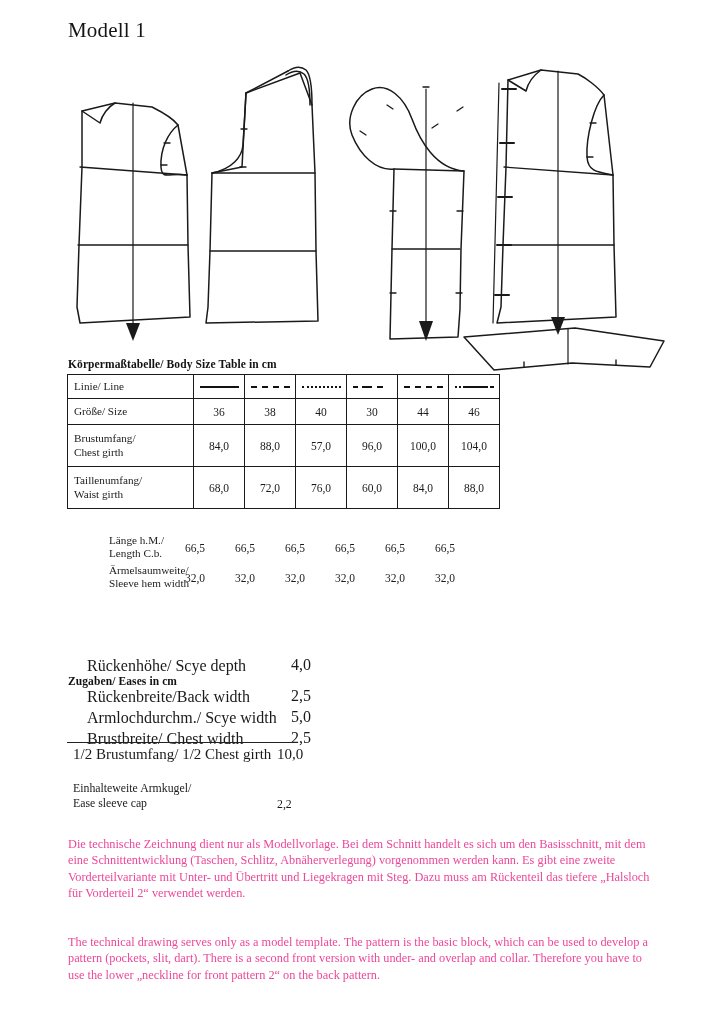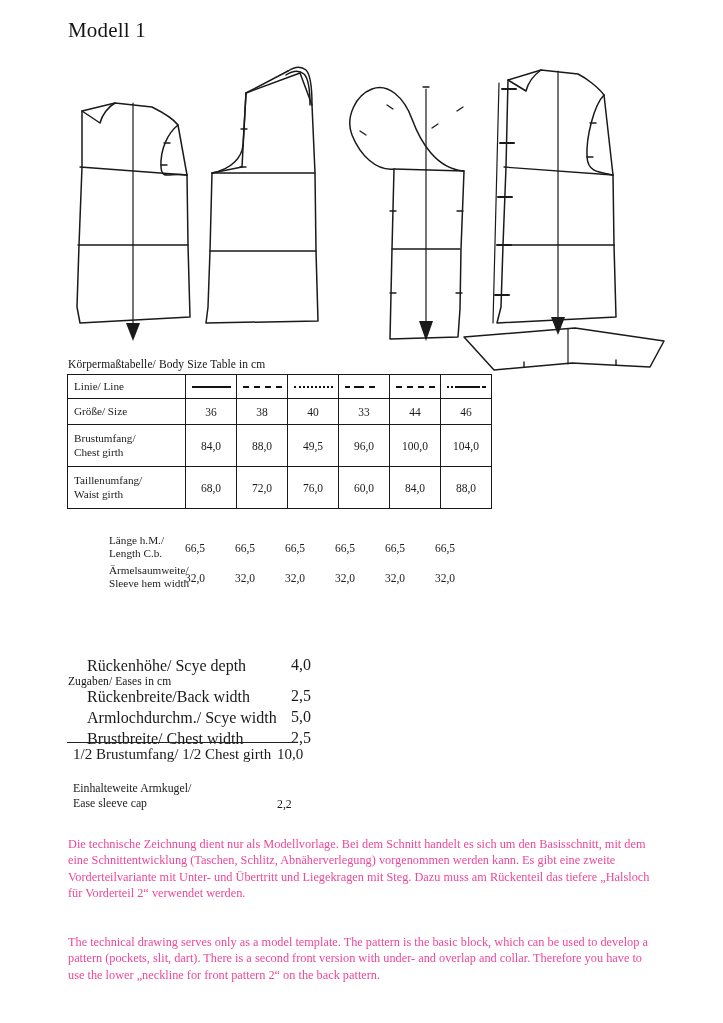--- a/index.html
+++ b/index.html
@@ -39,21 +39,21 @@
     left: 60px;
     top: 45px;
     width: 620px;
     height: 330px;
   }
   #tech-drawing svg { display: block; }
 
   
   .section-caption {
     position: absolute;
-    font-weight: normal;
+    font-weight: bold;
     font-size: 11.5px;
     color: #121212;
     letter-spacing: 0.1px;
     white-space: nowrap;
   }
   #body-size-caption { left: 68px; top: 358px; }
   #eases-caption     { left: 68px; top: 675px; }
 
   
   #size-table {
@@ -64,21 +64,21 @@
     font-size: 11.5px;
     table-layout: fixed;
   }
   #size-table td {
     border: 1.15px solid #1a1a1a;
     padding: 0;
     vertical-align: middle;
   }
   #size-table td.rowlabel {
     width: 103px;
-    padding: 2px 8px 2px 6px;
+    padding: 2px 16px 2px 6px;
     line-height: 1.18;
     text-align: left;
     font-size: 11.2px;
   }
   #size-table td.val {
     width: 50px;
     text-align: center;
     font-size: 11.5px;
   }
   #size-table tr.r-line td { height: 19px; }
@@ -374,32 +374,32 @@
           </td>
         <td class="val">
             <span class="linesample ls-dotdash"></span>
           </td>
       </tr>
       <tr class="r-size">
         <td class="rowlabel">Größe/ Size</td>
         <td class="val">36</td>
         <td class="val">38</td>
         <td class="val">40</td>
-        <td class="val">33</td>
+        <td class="val">30</td>
         <td class="val">44</td>
         <td class="val">46</td>
       </tr>
       <tr class="r-meas">
         <td class="rowlabel">
           <div>Brustumfang/</div>
           <div>Chest girth</div>
         </td>
         <td class="val">84,0</td>
         <td class="val">88,0</td>
-        <td class="val">49,5</td>
+        <td class="val">57,0</td>
         <td class="val">96,0</td>
         <td class="val">100,0</td>
         <td class="val">104,0</td>
       </tr>
       <tr class="r-meas">
         <td class="rowlabel">
           <div>Taillenumfang/</div>
           <div>Waist girth</div>
         </td>
         <td class="val">68,0</td>

